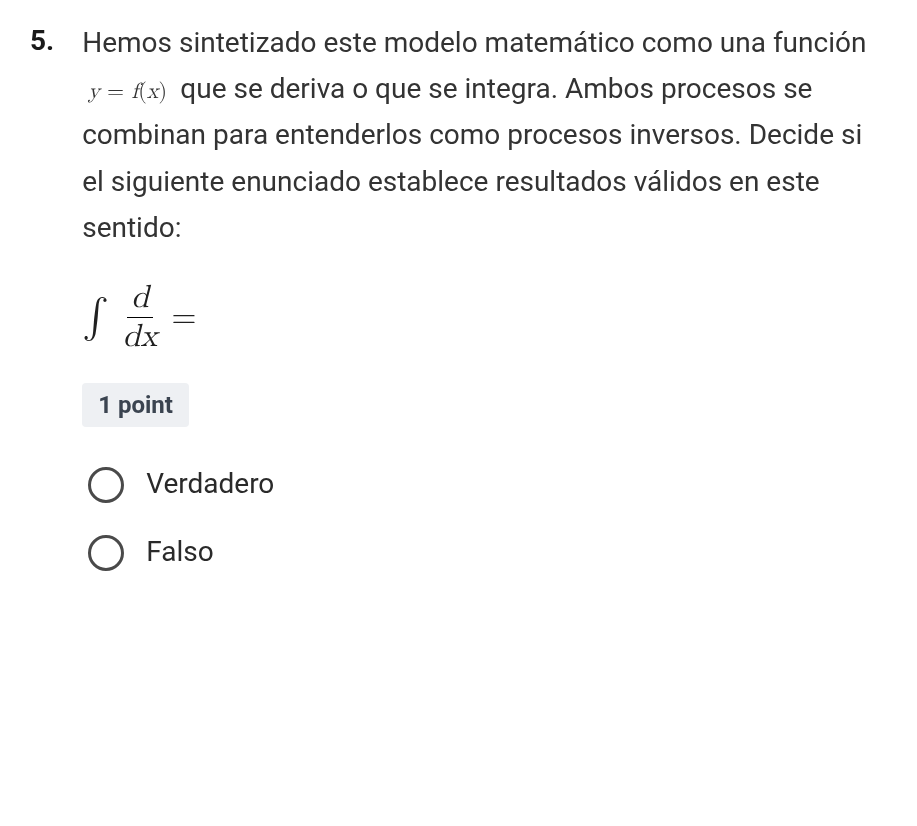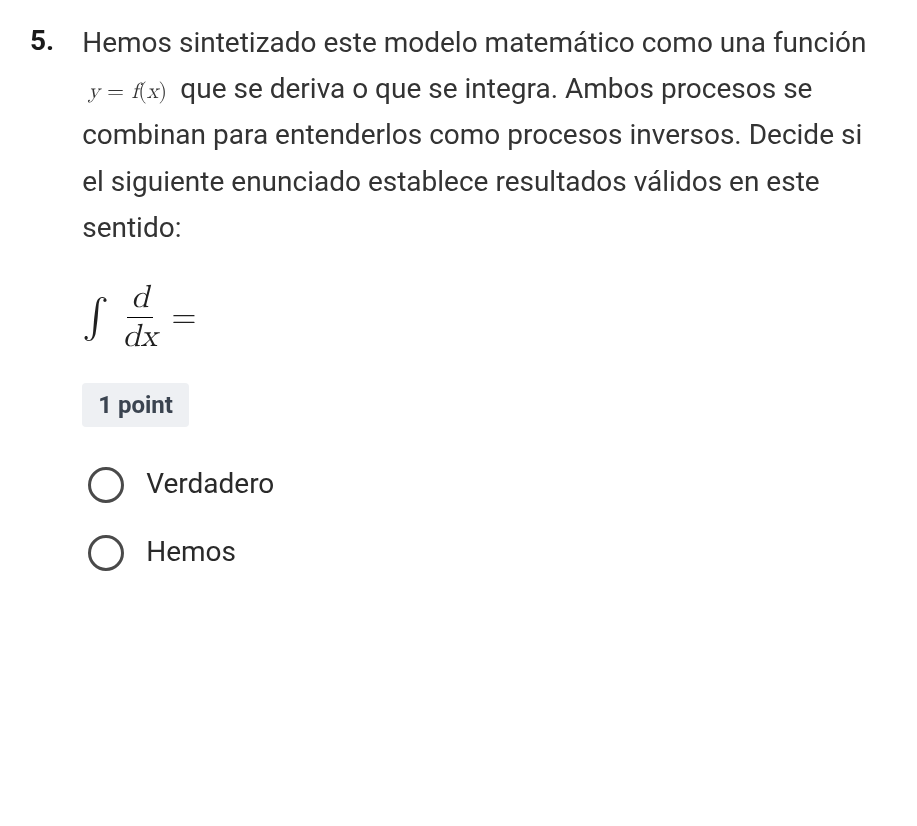--- a/index.html
+++ b/index.html
@@ -134,18 +134,18 @@
 
     <div class="points-badge">1 point</div>
 
     <div class="options">
       <div class="option">
         <span class="radio-circle"></span>
         <span class="option-label">Verdadero</span>
       </div>
       <div class="option">
         <span class="radio-circle"></span>
-        <span class="option-label">Hemos</span>
+        <span class="option-label">Falso</span>
       </div>
     </div>
 
   </div>
 </div>
 
 </body></html>

